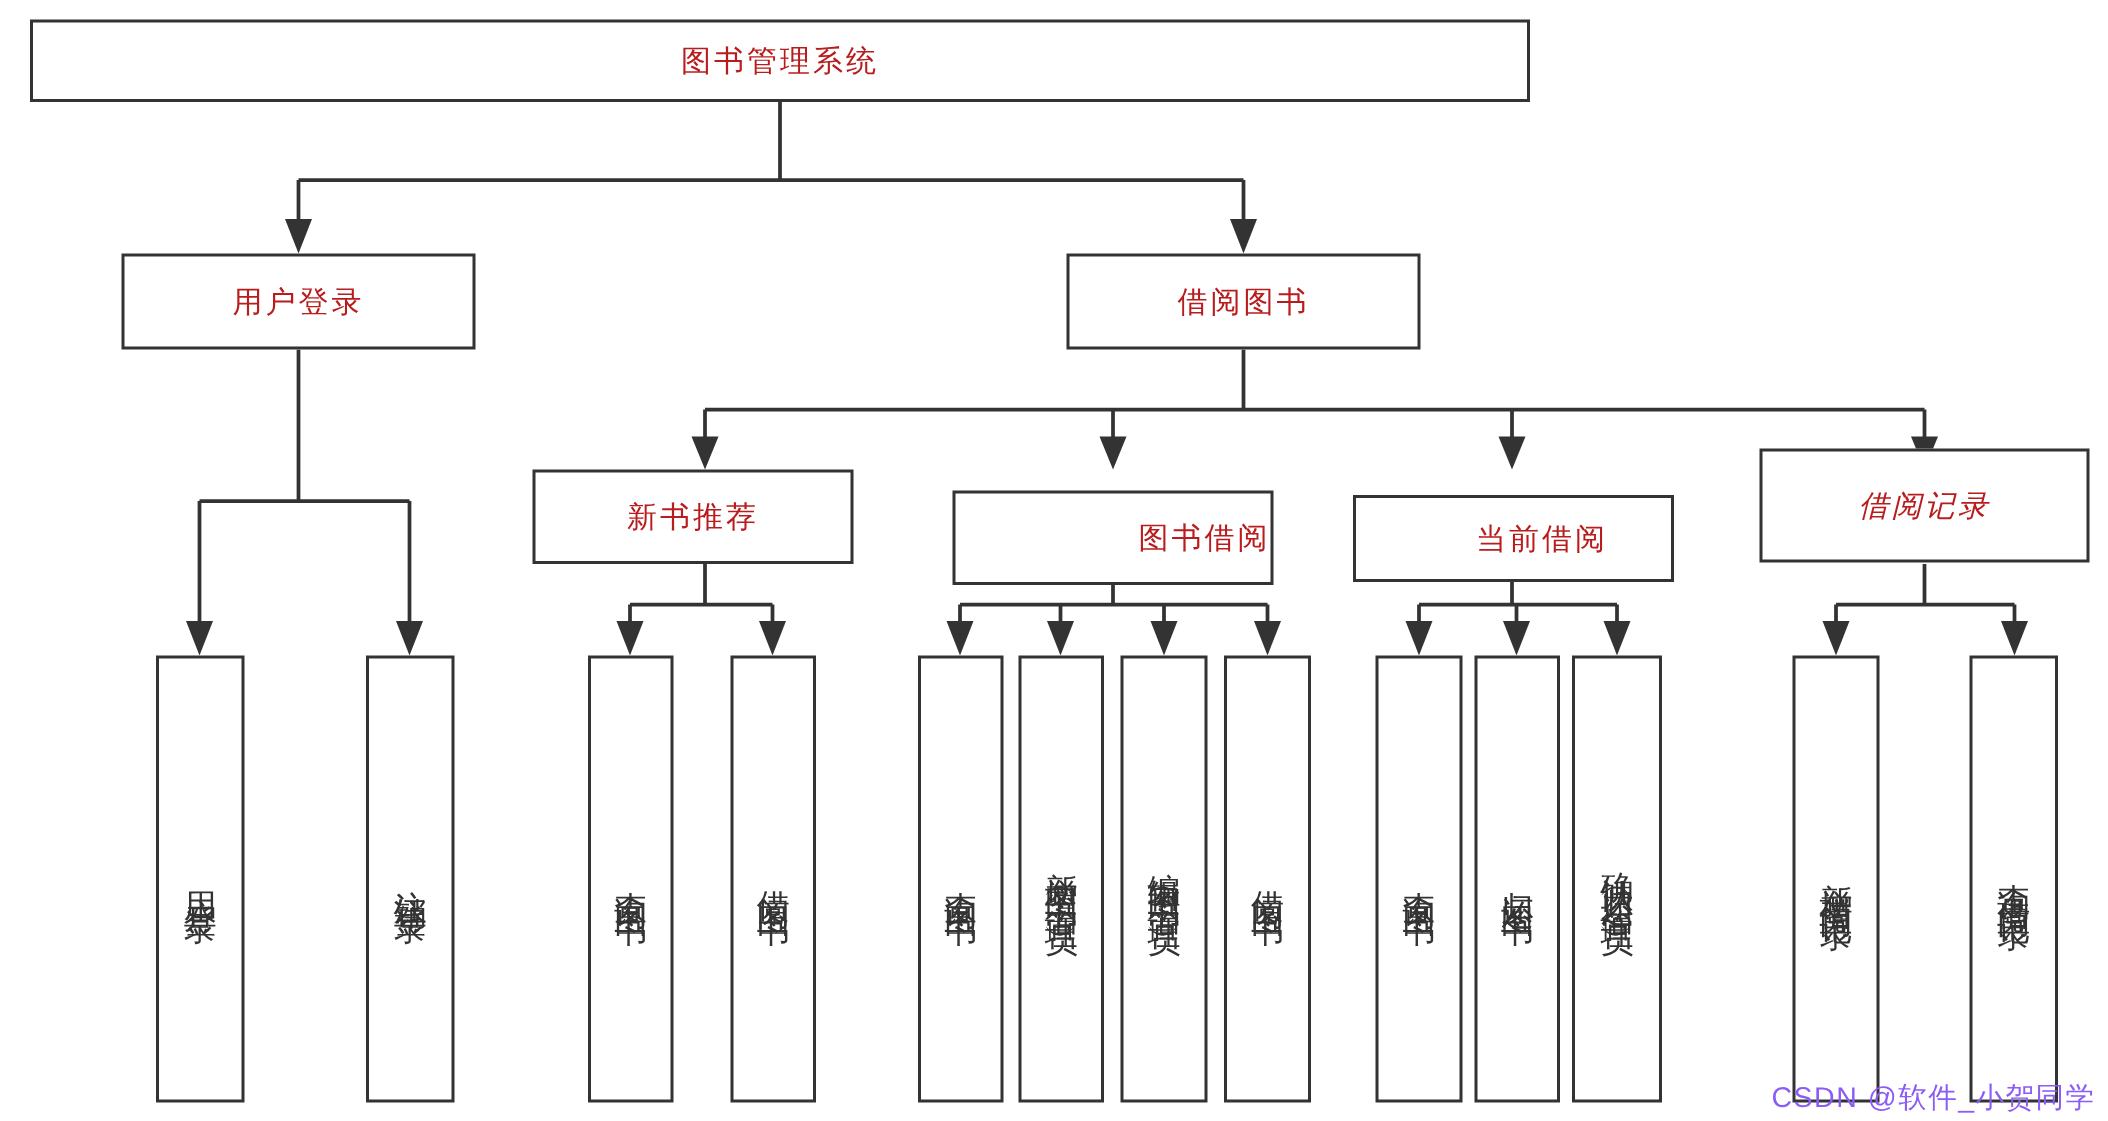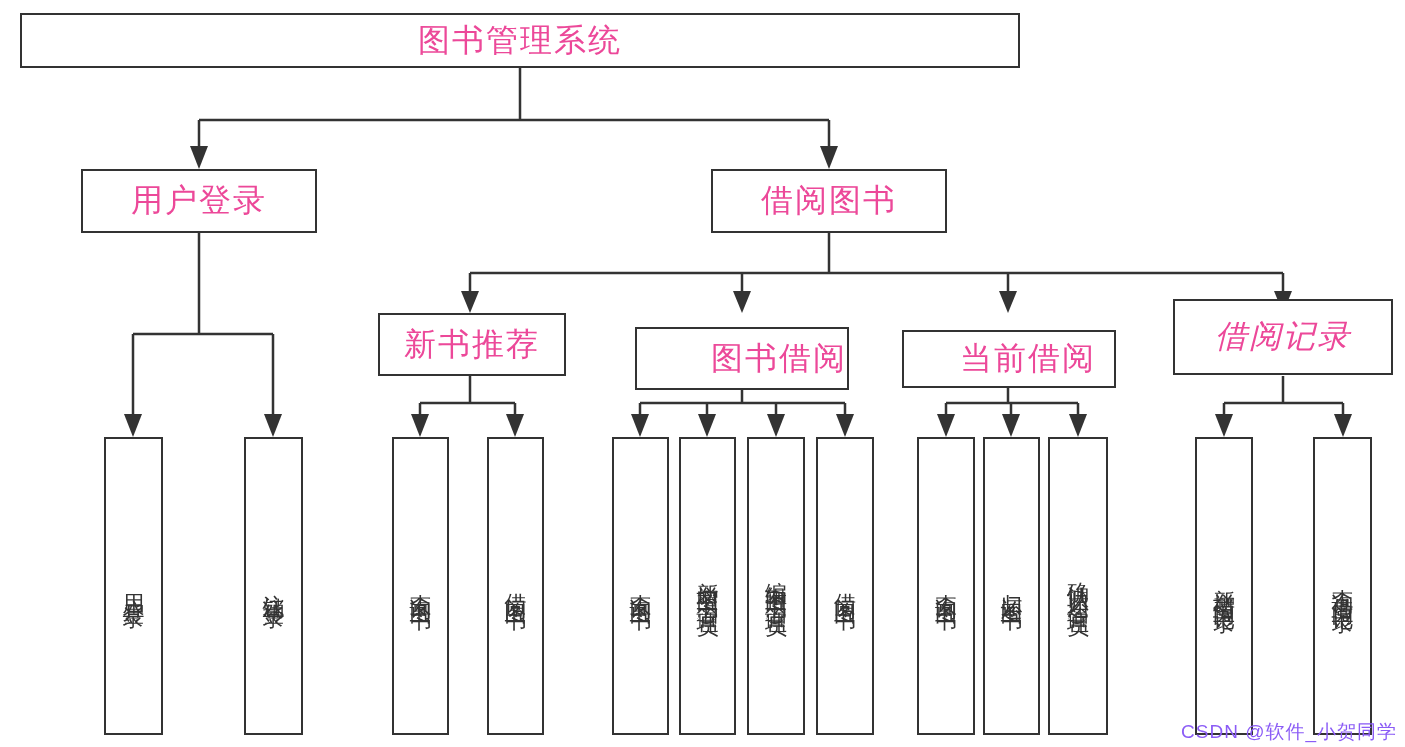--- a/index.html
+++ b/index.html
@@ -16,23 +16,23 @@
   .node {
     position: absolute;
     box-sizing: border-box;
     border: 2.5px solid #333333;
     background: #ffffff;
     display: flex;
     align-items: center;
     justify-content: center;
   }
   .node.h span {
-    font-size: 32px;
+    font-size: 20px;
     letter-spacing: 2px;
-    color: #ec4899;
+    color: #b91c1c;
     white-space: nowrap;
   }
   .node.v span {
     writing-mode: vertical-rl;
     text-orientation: mixed;
     font-size: 22px;
     letter-spacing: 5px;
     line-height: 1;
     color: #333333;
     white-space: nowrap;
@@ -90,21 +90,21 @@
     <span>图书管理系统</span>
   </div>
 
   <div class="node h" style="left:81px; top:169px; width:236px; height:64px;">
     <span>用户登录</span>
   </div>
   <div class="node h" style="left:711px; top:169px; width:236px; height:64px;">
     <span>借阅图书</span>
   </div>
 
-  <div class="node h" style="left:378px; top:313px; width:188px; height:63px;">
+  <div class="node h" style="left:355px; top:313px; width:214px; height:63px;">
     <span>新书推荐</span>
   </div>
   <div class="node h" style="left:635px; top:327px; width:214px; height:63px;justify-content:flex-end;">
     <span>图书借阅</span>
   </div>
   <div class="node h" style="left:902px; top:330px; width:214px; height:58px;padding-left:38px;">
     <span>当前借阅</span>
   </div>
   <div class="node h" style="left:1173px; top:299px; width:220px; height:76px;font-style:italic;">
     <span>借阅记录</span>

